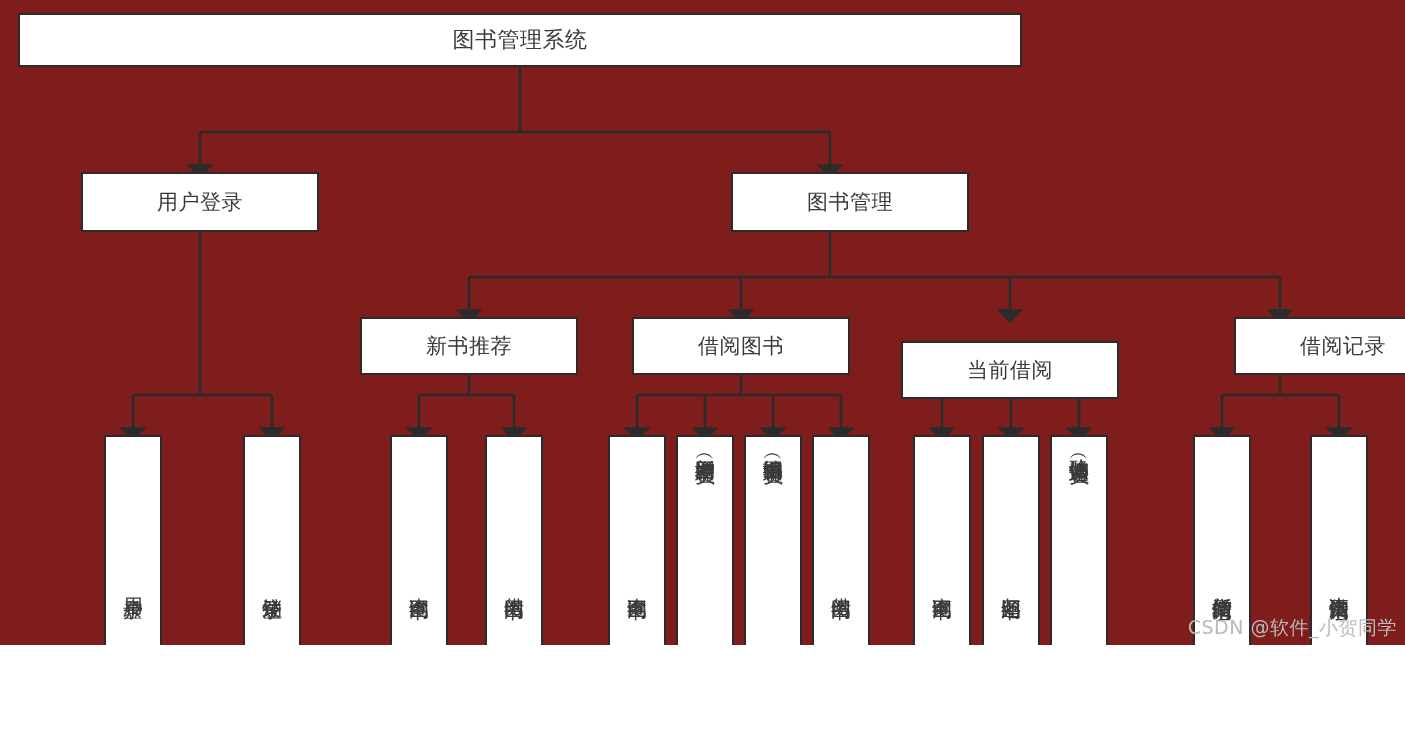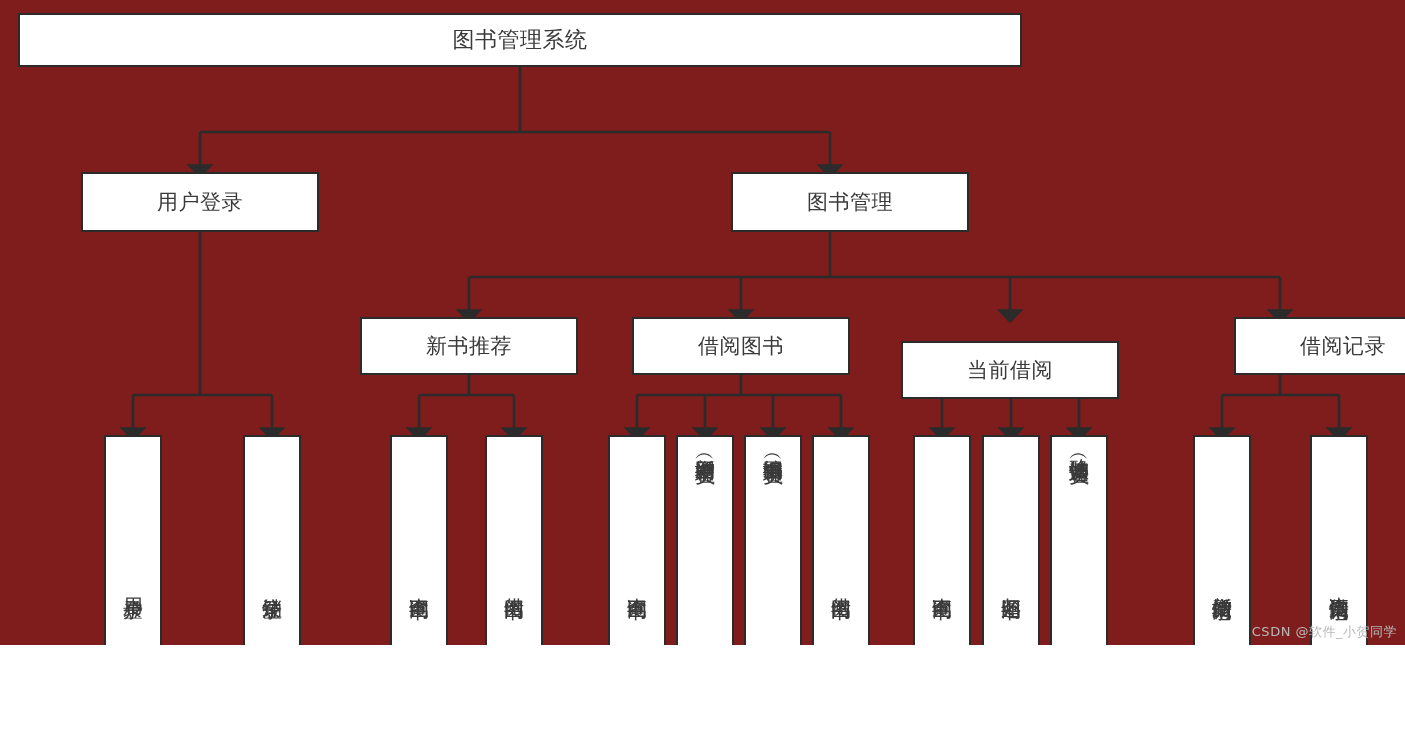--- a/index.html
+++ b/index.html
@@ -52,21 +52,21 @@
     padding-top: 6px;
   }
   .node.leaf.mid {
     align-items: center;
     padding-top: 0;
   }
   .watermark {
     position: absolute;
     right: 8px;
     bottom: 4px;
-    font-size: 13px;
+    font-size: 19px;
     color: #b9b9b9;
     white-space: nowrap;
     letter-spacing: 0.5px;
   }
 </style>
 </head>
 <body>
 
 <div id="canvas">
   <svg id="wires" viewBox="0 0 1405 747">

